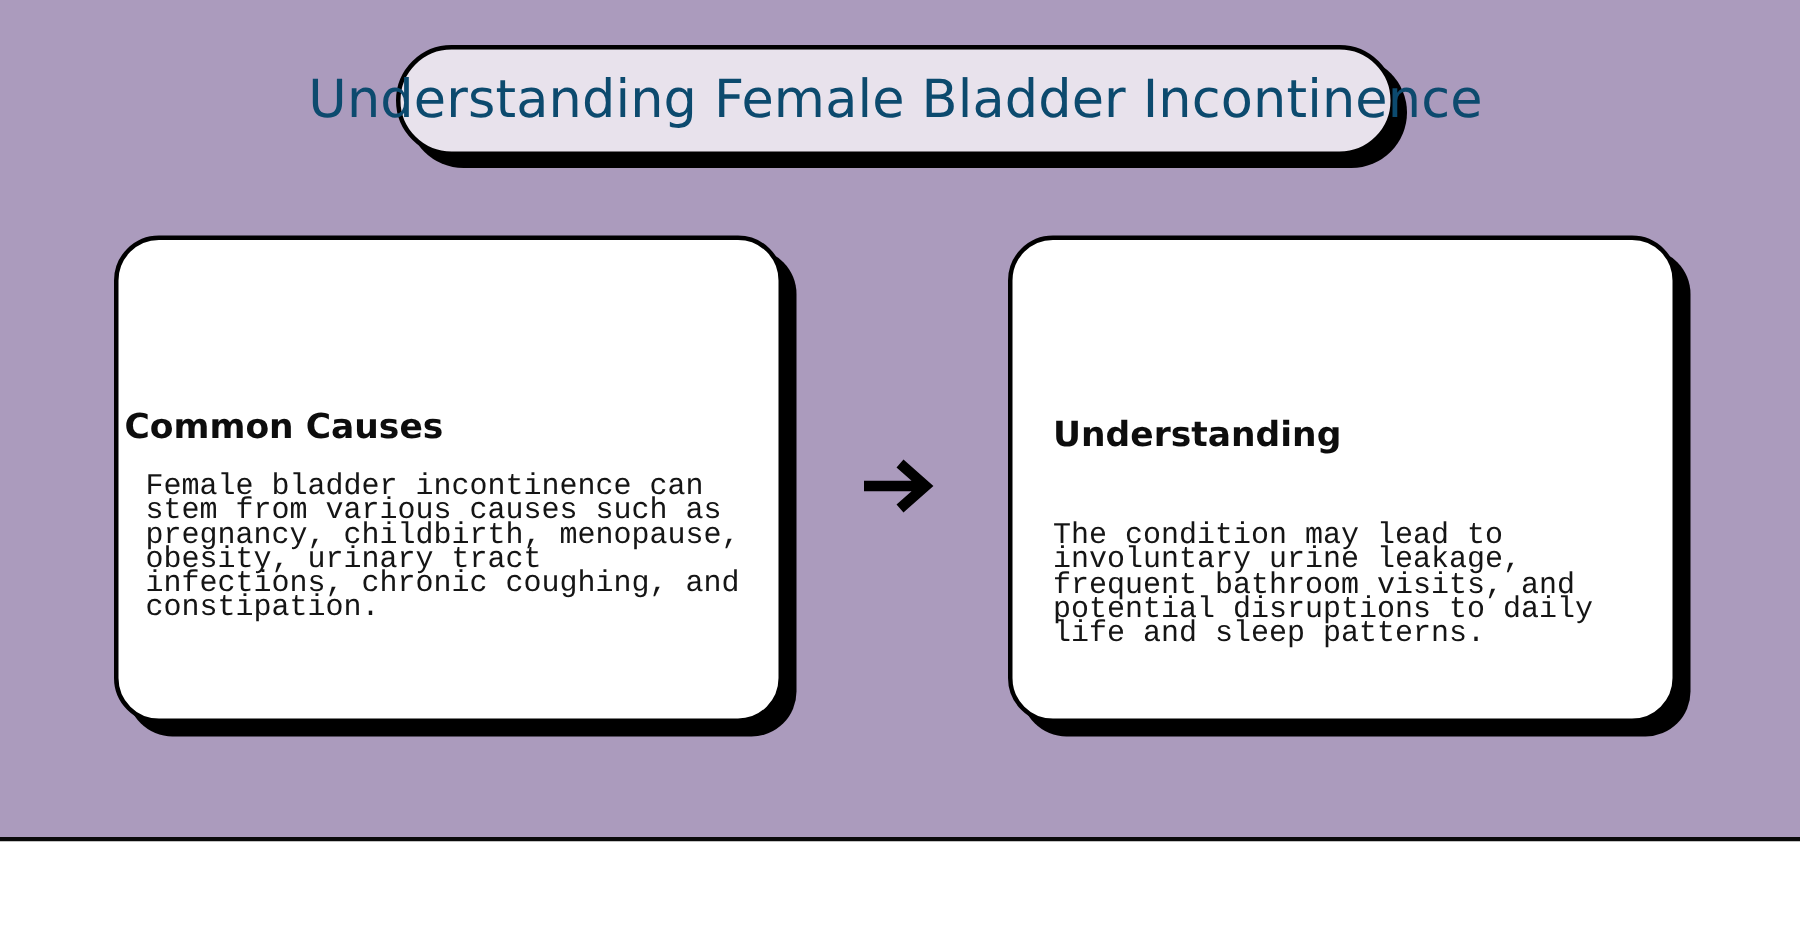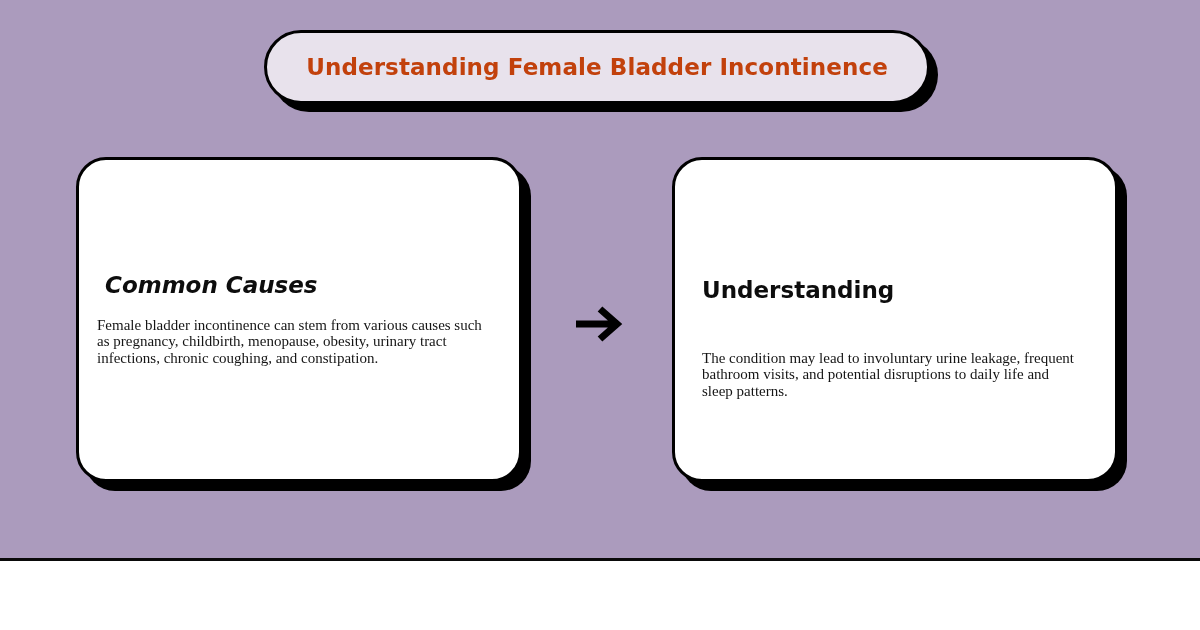--- a/index.html
+++ b/index.html
@@ -59,23 +59,23 @@
     background: #e8e2ec;
     border: 3px solid #000000;
     border-radius: 40px;
     box-shadow: 8px 8px 0 0 #000000;
     display: flex;
     align-items: center;
     justify-content: center;
     box-sizing: border-box;
   }
   .title-text {
-    font-size: 23px;
-    font-weight: bold;
-    color: #c2410c;
+    font-size: 35px;
+    font-weight: normal;
+    color: #0c4a6e;
     letter-spacing: 0.1px;
     white-space: nowrap;
     font-family: "DejaVu Sans", "Liberation Sans", sans-serif;
   }
 
   
   .card {
     position: absolute;
     background: #ffffff;
     border: 3px solid #000000;
@@ -111,28 +111,28 @@
     position: absolute;
     font-size: 23px;
     font-weight: bold;
     color: #0d0d0d;
     white-space: nowrap;
     font-family: "DejaVu Sans", "Liberation Sans", sans-serif;
   }
 
   .card-body {
     position: absolute;
-    font-size: 15px;
+    font-size: 20px;
     line-height: 16.3px;
     color: #151515;
     font-weight: normal;
-    font-family: Liberation Serif, serif;
+    font-family: Liberation Mono, monospace;
   }
 
-  .card-left .card-heading { left: 26px; top: 112px; font-style: italic; }
+  .card-left .card-heading { left: 4px; top: 112px; }
   .card-left .card-body    { left: 18px; top: 157px; width: 400px; }
 
   .card-right .card-heading { left: 27px; top: 117px; }
   .card-right .card-body    { left: 27px; top: 157px; width: 378px; margin-top: 33px; }
 
   
   .arrow {
     position: absolute;
     left: 571px;
     top: 300px;

